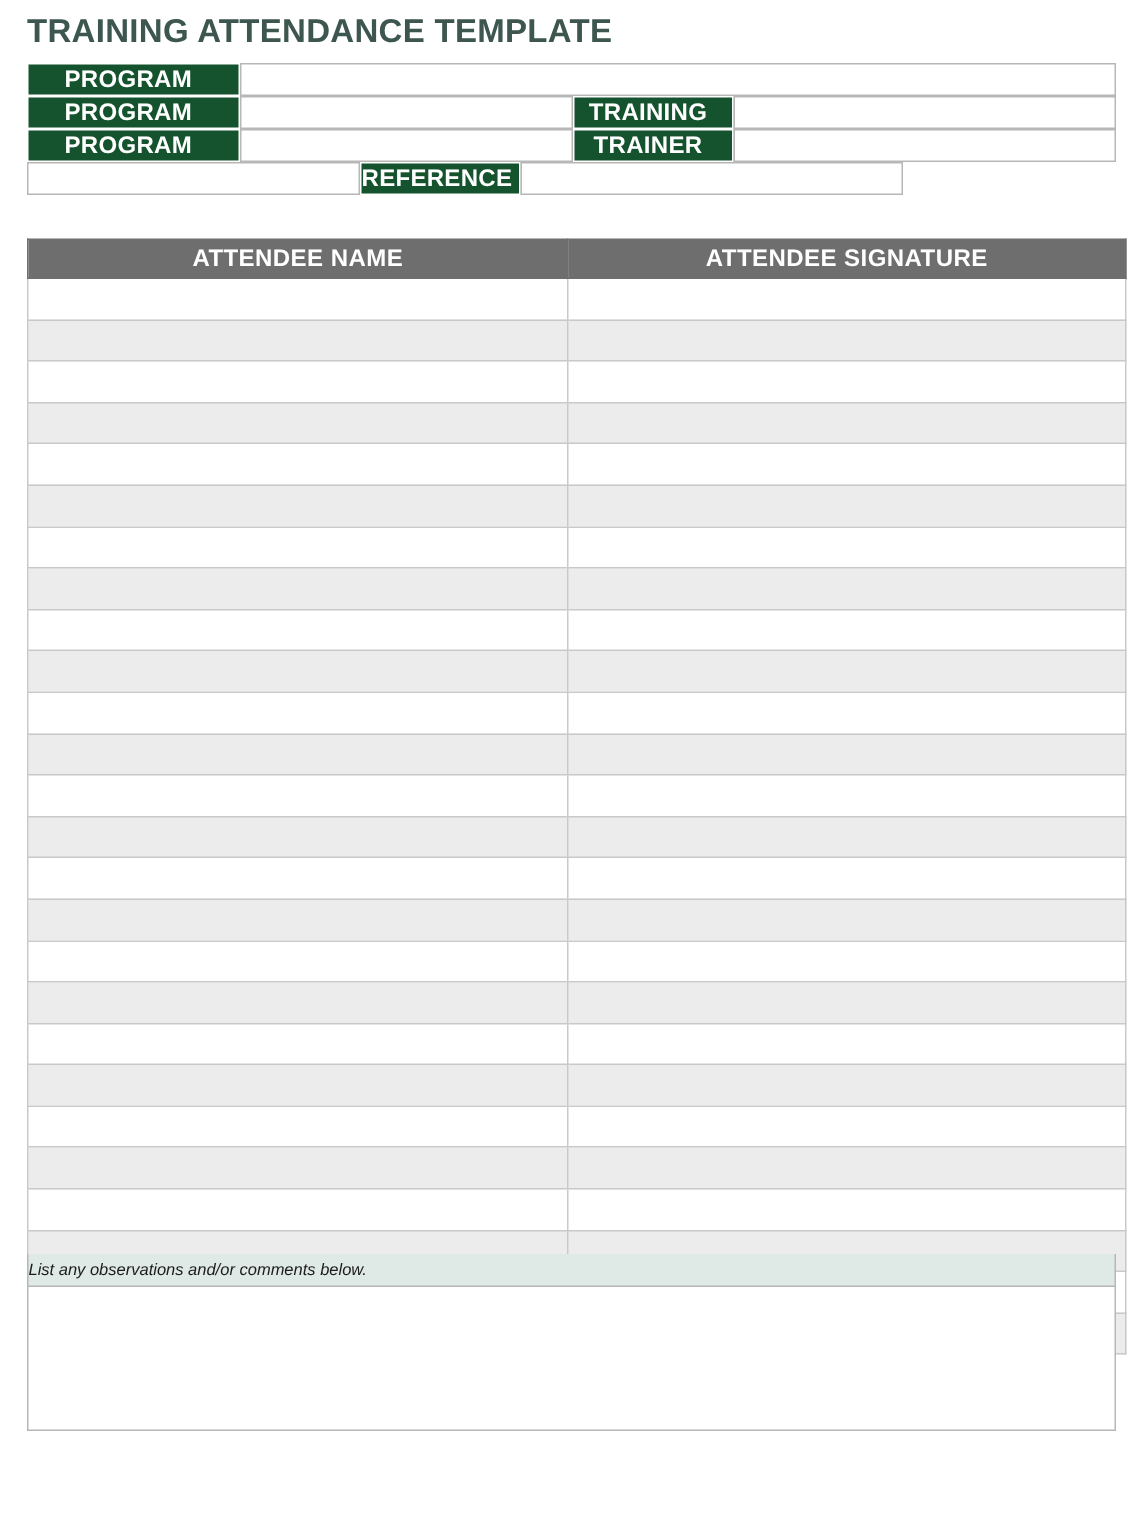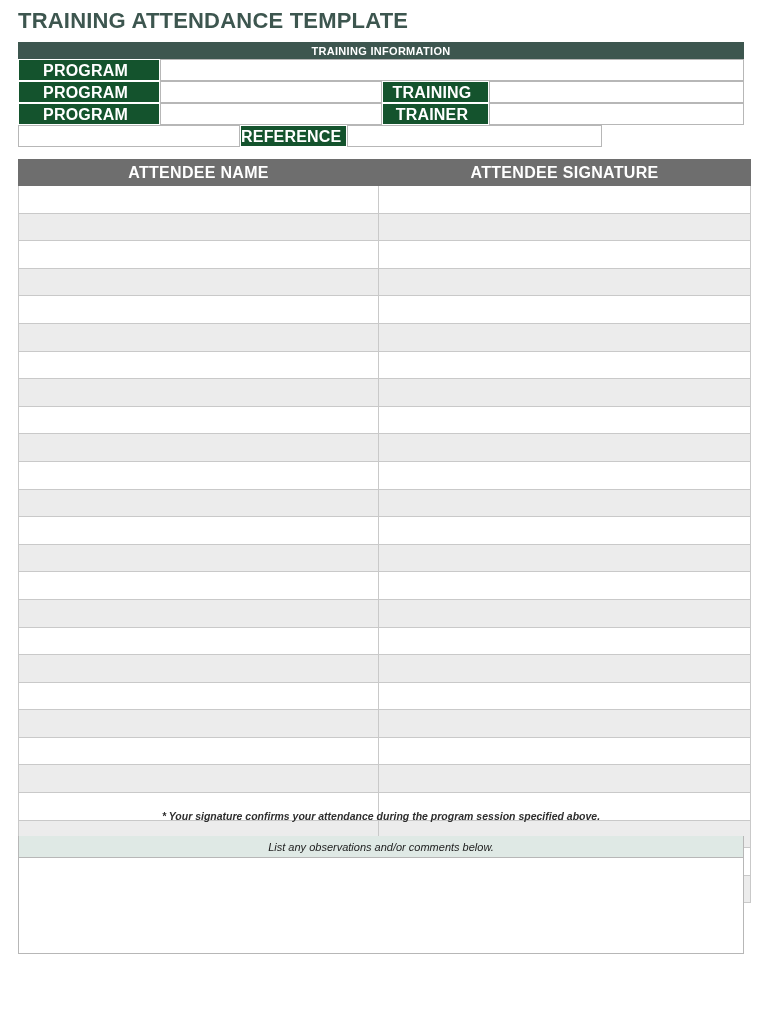--- a/index.html
+++ b/index.html
@@ -144,21 +144,20 @@
     line-height: 20px;
     letter-spacing: 0.3px;
     border: 1px solid #4c6d62;
     box-sizing: border-box;
   }
   .trainer-sub {
     background: #dfe9e5;
     color: #1c1c1c;
     font-size: 11px;
     font-style: italic;
-    text-align: center;
     height: 22px;
     line-height: 22px;
     border-left: 1px solid #b7b7b7;
     border-right: 1px solid #b7b7b7;
     border-bottom: 1px solid #b7b7b7;
     box-sizing: border-box;
   }
   .trainer-area {
     background: #ffffff;
     border-left: 1px solid #b7b7b7;
@@ -177,21 +176,20 @@
   }
 </style>
 </head>
 <body>
 
 <div class="page">
 
   <div class="title">TRAINING ATTENDANCE TEMPLATE</div>
 
   <div class="info-block">
-    <div class="band">TRAINING INFORMATION</div>
 
     <div class="info-row">
       <div class="lbl l1">PROGRAM NAME</div>
       <div class="val v-wide"></div>
     </div>
 
     <div class="info-row">
       <div class="lbl l1">PROGRAM REFERENCE</div>
       <div class="val v-left"></div>
       <div class="lbl l2">TRAINING DATE</div>
@@ -320,21 +318,20 @@
           <td class="col-name"></td>
           <td class="col-sig"></td>
         </tr>
         <tr class="alt">
           <td class="col-name"></td>
           <td class="col-sig"></td>
         </tr>
       </tbody>
   </table>
 
-  <div class="footnote">* Your signature confirms your attendance during the program session specified above.</div>
 
   <div class="trainer-block">
     <div class="trainer-sub">List any observations and/or comments below.</div>
     <div class="trainer-area"></div>
   </div>
 
   <div class="edge-mark"></div>
 </div>
 
 </body></html>

